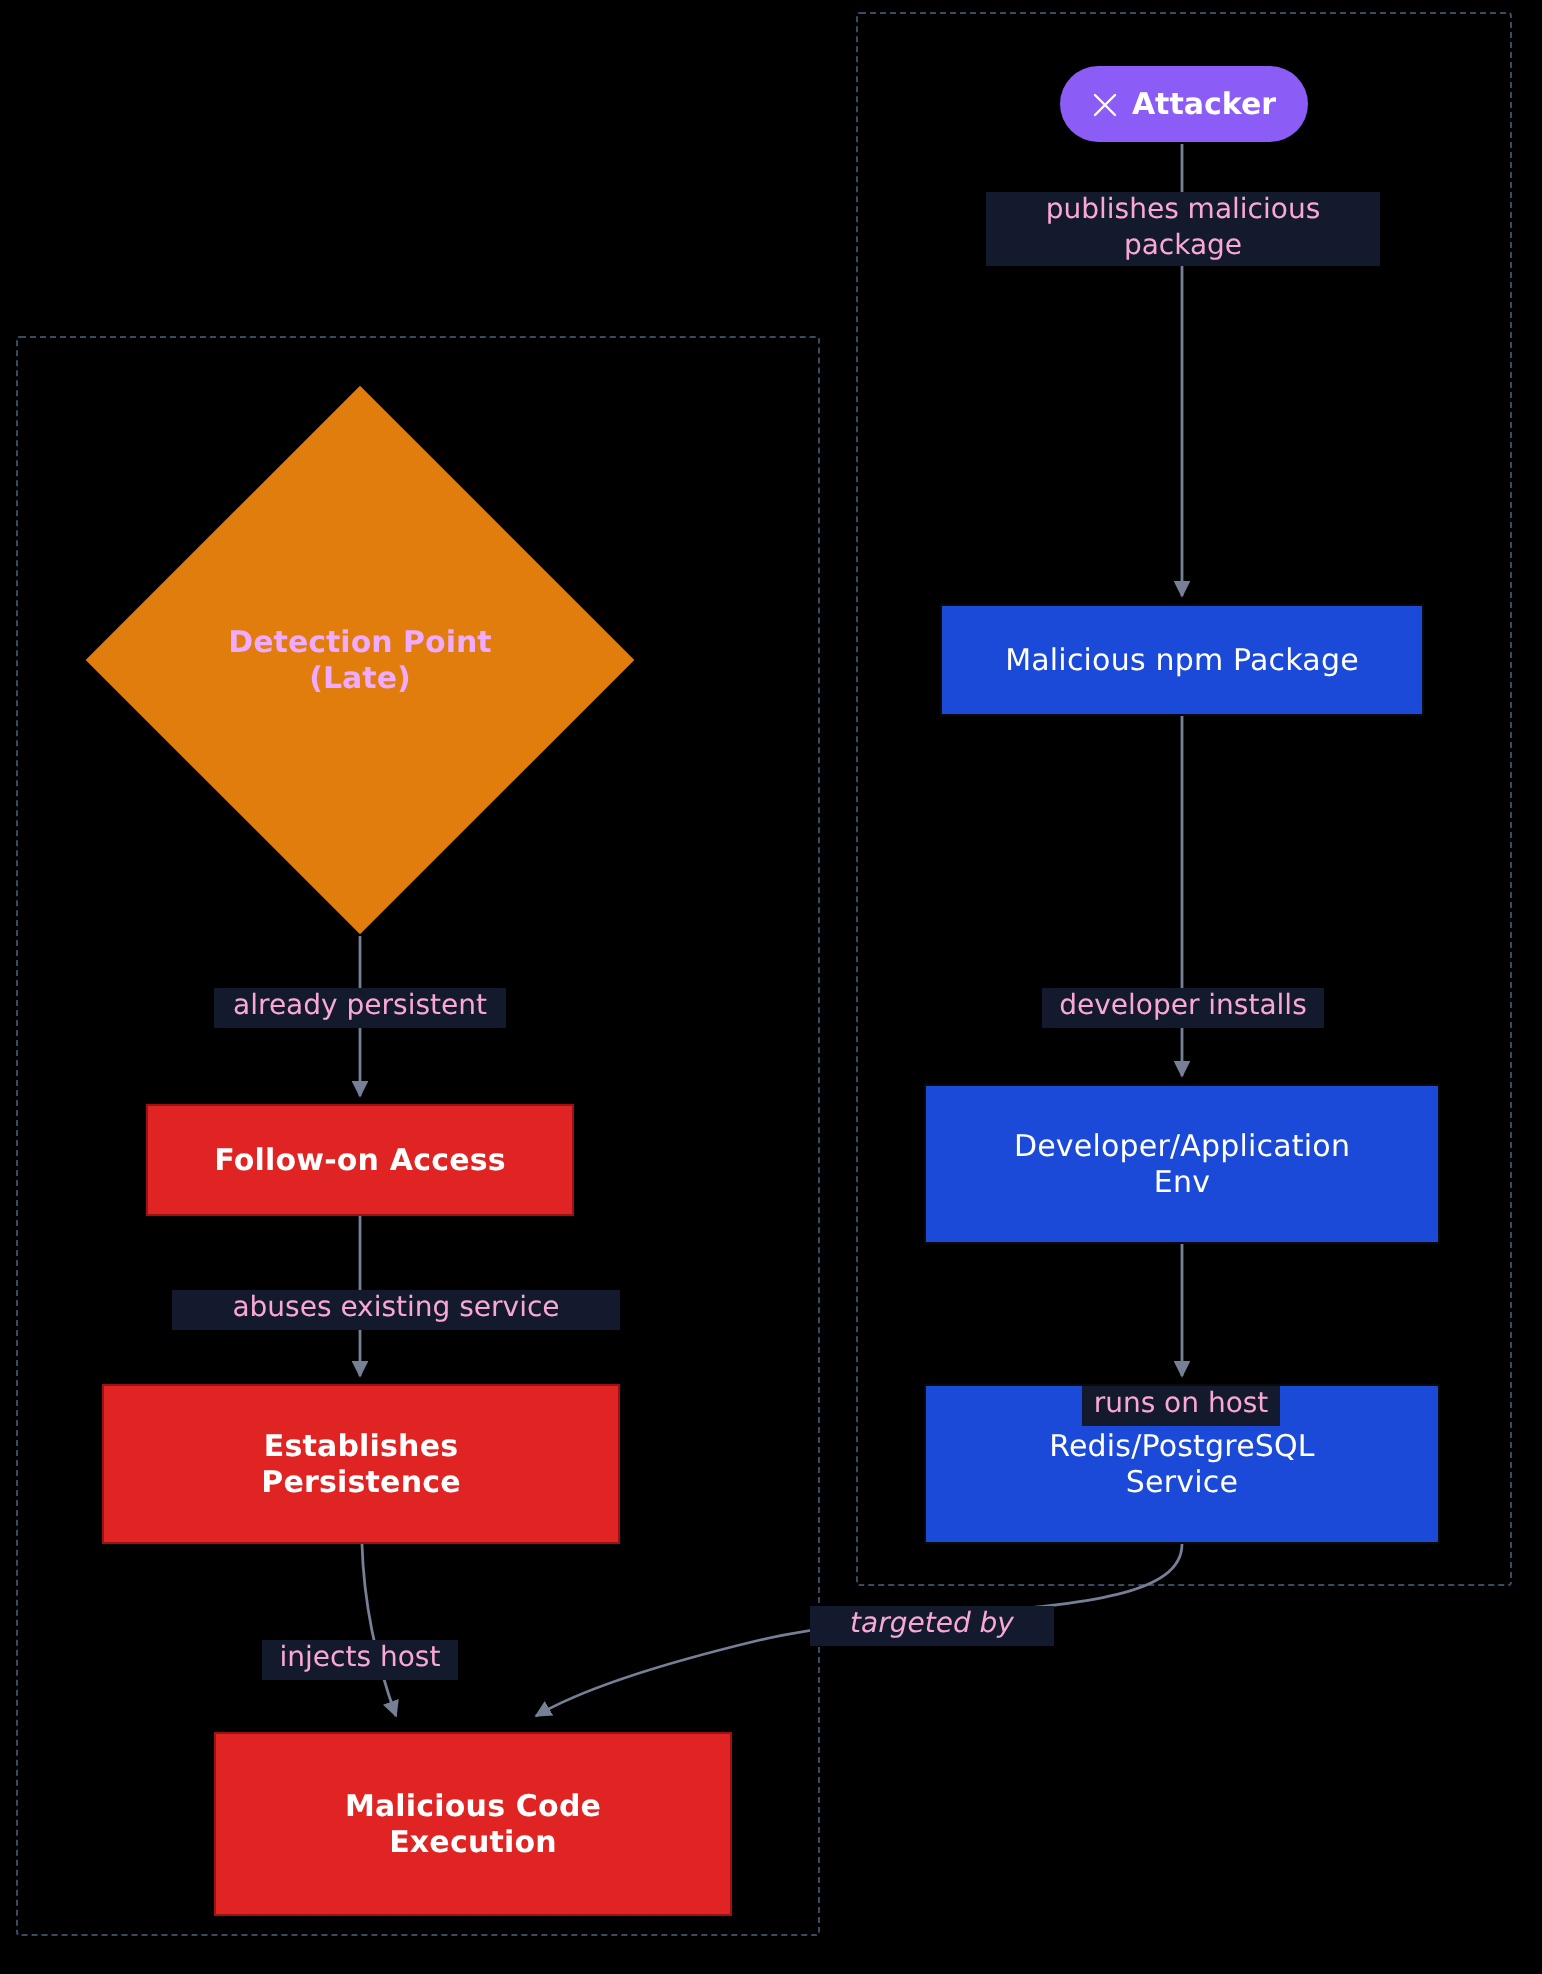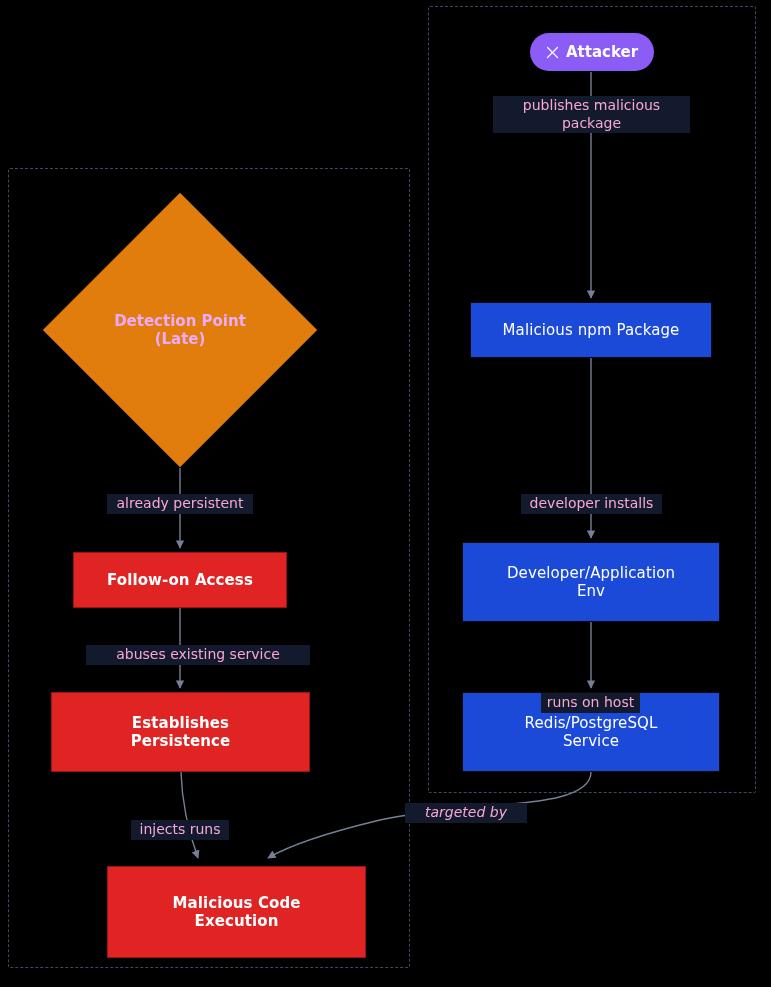--- a/index.html
+++ b/index.html
@@ -206,15 +206,15 @@
   <div class="edge-label" style="left:521px; top:494px; width:141px;">developer installs</div>
 
   <div class="edge-label" style="left:541px; top:648px; width:99px;margin-top:45px;">runs on host</div>
 
   <div class="edge-label" style="left:405px; top:803px; width:122px;font-style:italic;">targeted by</div>
 
   <div class="edge-label" style="left:107px; top:494px; width:146px;">already persistent</div>
 
   <div class="edge-label" style="left:86px; top:645px; width:224px;">abuses existing service</div>
 
-  <div class="edge-label" style="left:131px; top:820px; width:98px;">injects runs</div>
+  <div class="edge-label" style="left:131px; top:820px; width:98px;">injects host</div>
 
 </div>
 
 </body></html>

